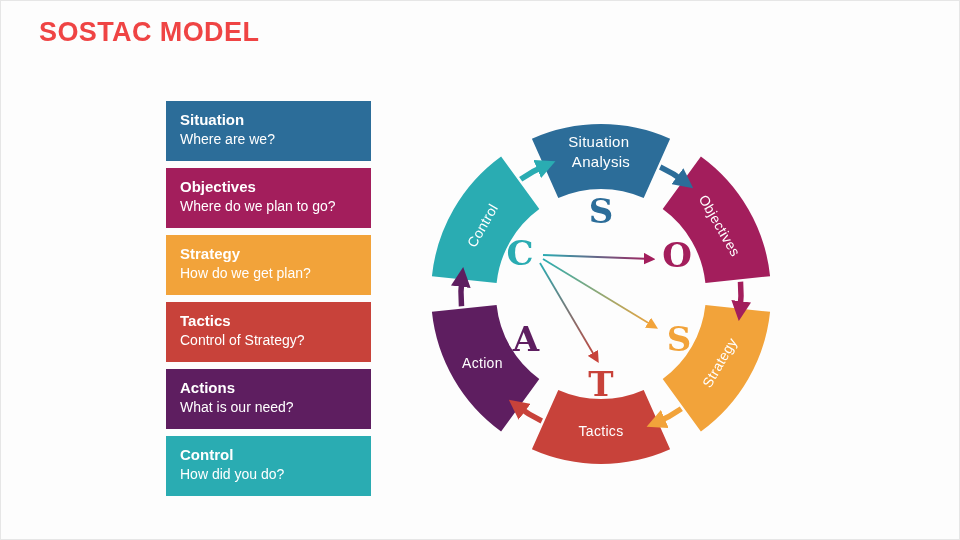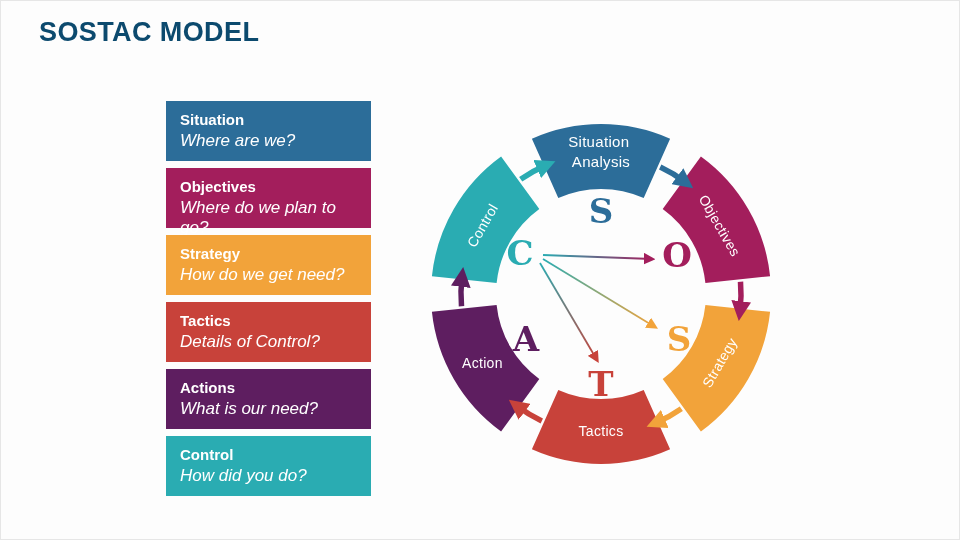--- a/index.html
+++ b/index.html
@@ -12,33 +12,33 @@
   .slide {
     position:relative; width:958px; height:538px;
     background:#fdfdfd;
     border:1px solid #e6e6e6;
     box-sizing:content-box;
     overflow:hidden;
   }
   .page-title {
     position:absolute; left:38px; top:16px; margin:0;
     font-size:27px; font-weight:700; letter-spacing:0.4px;
-    color:#0c4a6e;
+    color:#ef4444;
   }
   .legend {
     position:absolute; left:165px; top:100px; width:205px;
     display:flex; flex-direction:column; gap:7px;
   }
   .legend-box {
     height:60px; box-sizing:border-box;
     padding:10px 14px 0 14px;
     color:#ffffff;
   }
   .legend-heading { font-size:15px; font-weight:700; margin-bottom:3px; line-height:1.15; }
-  .legend-question { font-size:17px; line-height:1.15;font-style:italic; }
+  .legend-question { font-size:14px; line-height:1.15; }
   .wheel-svg { position:absolute; left:405px; top:83px; }
   .seg-label {
     fill:#ffffff; font-size:14px; font-family:"Liberation Sans", sans-serif;
     letter-spacing:0.3px;
   }
   .seg-label-top { font-size:15px; }
   .wheel-letter {
     font-family:"DejaVu Serif", serif;
     font-weight:700; font-size:34px;
     text-anchor:middle;
@@ -57,25 +57,25 @@
     <div class="legend-box" style="background-color: rgb(44, 109, 153);">
       <div class="legend-heading">Situation</div>
       <div class="legend-question">Where are we?</div>
     </div>
     <div class="legend-box" style="background-color: rgb(163, 30, 92);">
       <div class="legend-heading">Objectives</div>
       <div class="legend-question">Where do we plan to go?</div>
     </div>
     <div class="legend-box" style="background-color: rgb(242, 163, 58);">
       <div class="legend-heading">Strategy</div>
-      <div class="legend-question">How do we get need?</div>
+      <div class="legend-question">How do we get plan?</div>
     </div>
     <div class="legend-box" style="background-color: rgb(200, 66, 58);">
       <div class="legend-heading">Tactics</div>
-      <div class="legend-question">Details of Control?</div>
+      <div class="legend-question">Control of Strategy?</div>
     </div>
     <div class="legend-box" style="background-color: rgb(94, 30, 96);">
       <div class="legend-heading">Actions</div>
       <div class="legend-question">What is our need?</div>
     </div>
     <div class="legend-box" style="background-color: rgb(42, 172, 178);">
       <div class="legend-heading">Control</div>
       <div class="legend-question">How did you do?</div>
     </div>
   </div>

